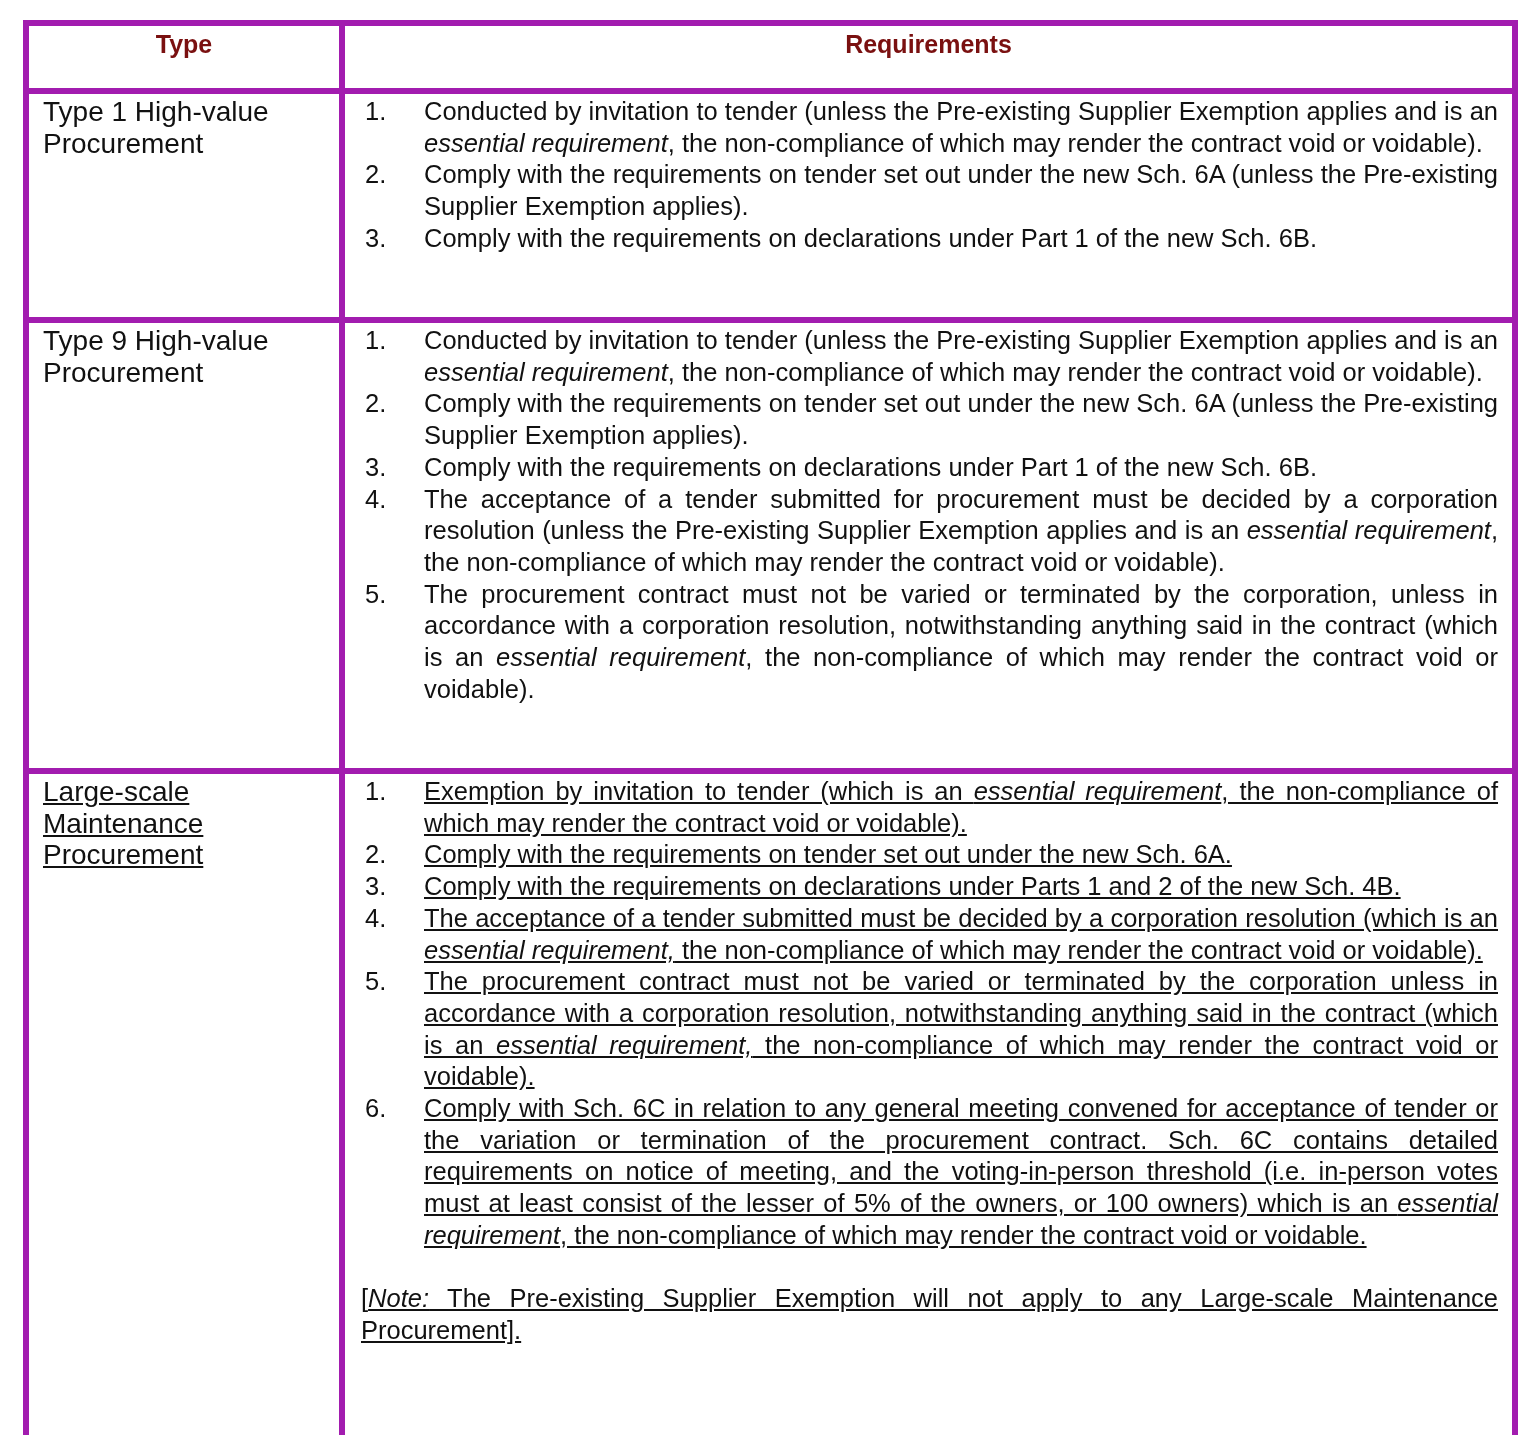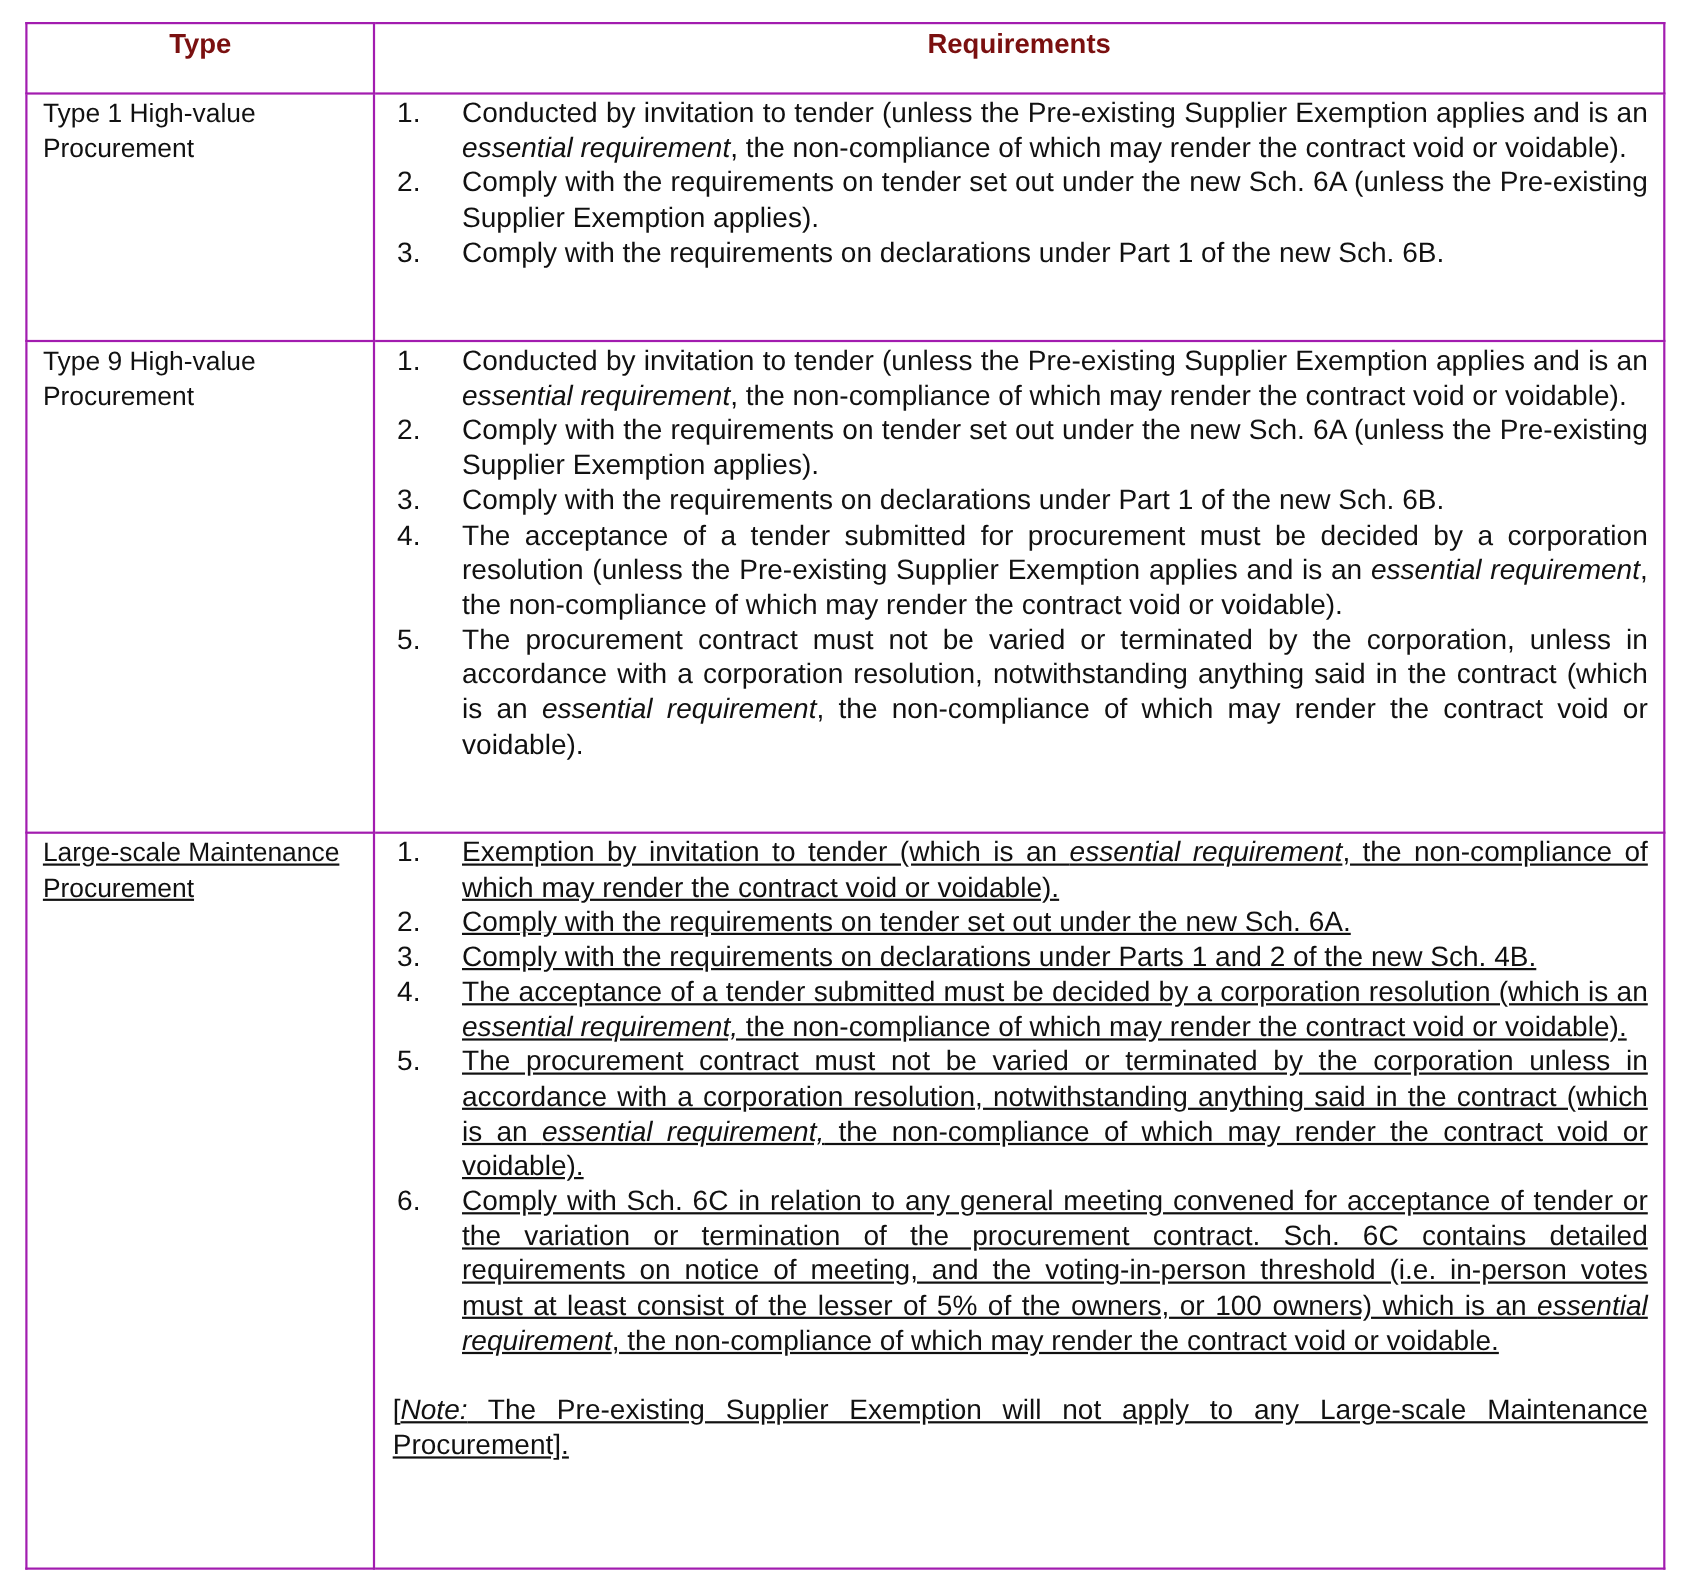--- a/index.html
+++ b/index.html
@@ -1,25 +1,25 @@
 <!DOCTYPE html>
 <html><head>
 <meta charset="utf-8">
 <style>
   html, body { margin: 0; padding: 0; background: #ffffff; }
   body { width: 1536px; height: 1435px; position: relative; overflow: hidden;
          font-family: "Liberation Sans", sans-serif; color: #111111; }
   table.req { position: absolute; left: 23px; top: 20px; width: 1489px;
               border-collapse: collapse; table-layout: fixed; }
-  table.req td, table.req th { border: 2px solid #a21caf; vertical-align: top; padding: 0; margin-left: 28px; }
+  table.req td, table.req th { border: 6px solid #a21caf; vertical-align: top; padding: 0; margin-left: 28px; }
   col.c1 { width: 316px; }
   col.c2 { width: 1173px; }
   th { font-weight: bold; color: #7a1010; font-size: 25px; line-height: 32px;
        text-align: center; height: 60px; padding-top: 2px !important; }
-  td.type { font-size: 24px; line-height: 31.7px; padding: 2px 14px 0 14px !important; }
+  td.type { font-size: 28px; line-height: 31.7px; padding: 2px 14px 0 14px !important; }
   td.reqs { font-size: 25.5px; line-height: 31.7px; padding: 2px 14px 0 16px !important; }
   ol.items { list-style: none; margin: 0; padding: 0; }
   ol.items li { position: relative; padding-left: 63px; text-align: justify; }
   ol.items li .num { position: absolute; left: 4px; top: 0; }
   .note { margin-top: 31.7px; text-align: justify; }
   em { font-style: italic; }
   tr.r1 td { height: 221px; }
   tr.r2 td { height: 443px; }
   tr.r3 td { height: 665px; text-decoration: underline; }
 </style>

